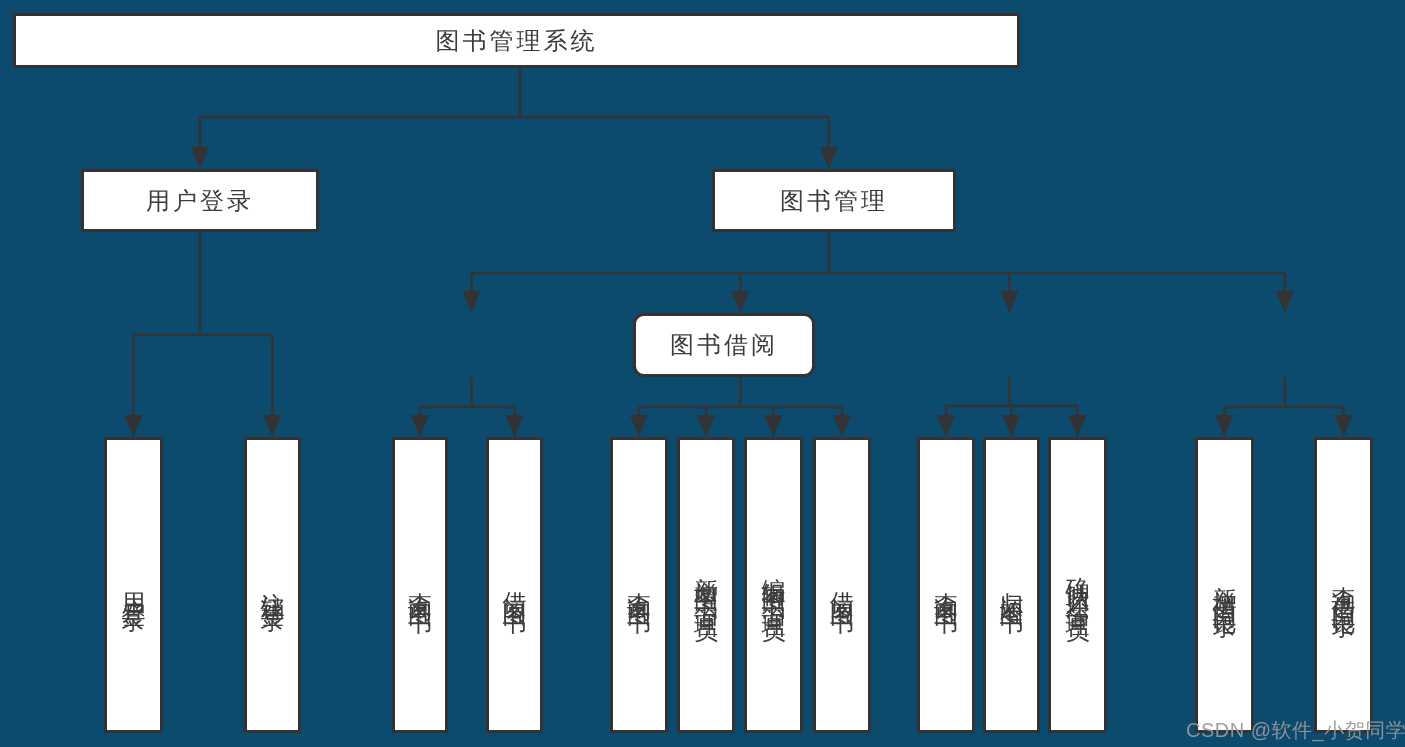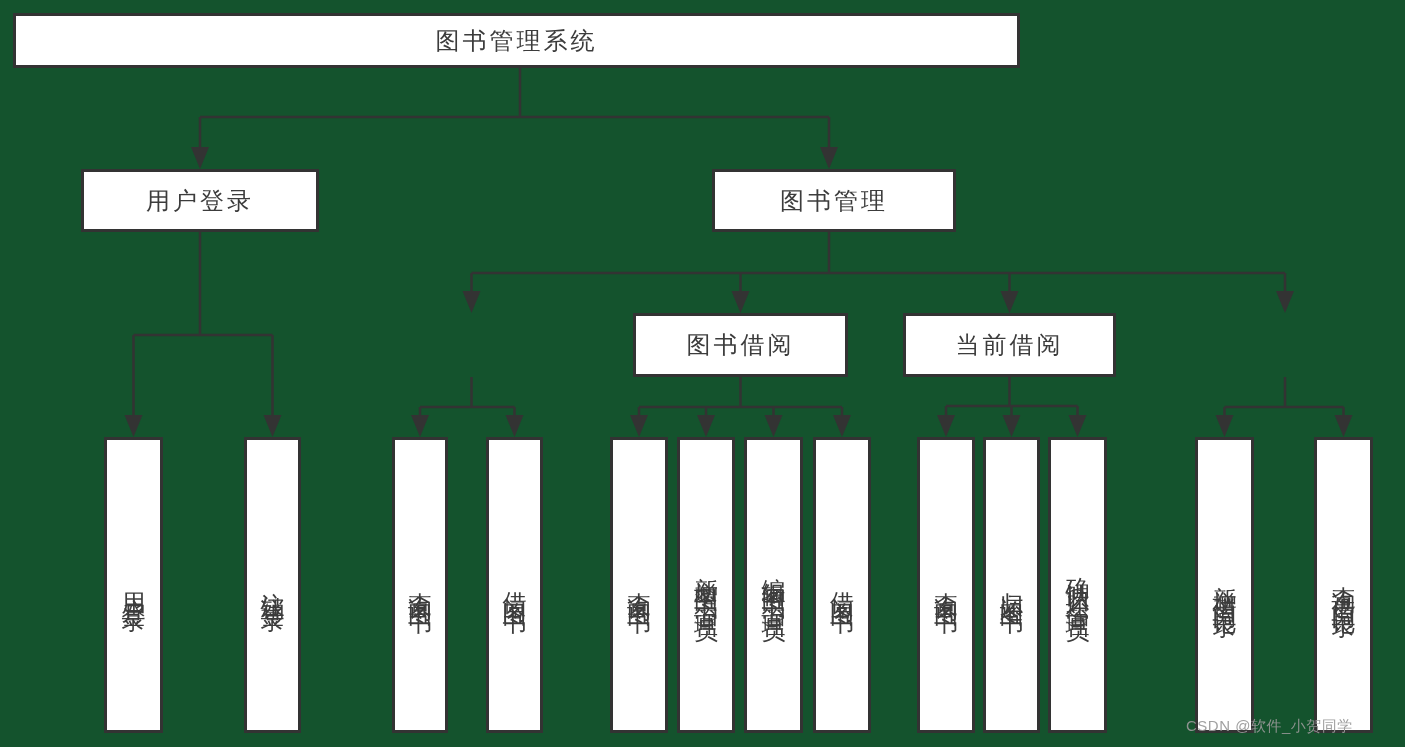--- a/index.html
+++ b/index.html
@@ -1,19 +1,19 @@
 <!DOCTYPE html>
 <html><head>
 <meta charset="utf-8">
 <style>
   html,body{margin:0;padding:0;background:#ffffff;}
   .canvas{
     position:relative;
     width:1405px;height:747px;
-    background:#14532d;
+    background:#0c4a6e;
     font-family:"Liberation Sans","DejaVu Sans",sans-serif;
     overflow:hidden;
   }
   svg.wires{position:absolute;left:0;top:0;z-index:0;}
   .node{
     position:absolute;box-sizing:border-box;
     background:#ffffff;border:3px solid #333333;
     display:flex;align-items:center;justify-content:center;
     color:#3c3c3c;z-index:1;
   }
@@ -22,21 +22,21 @@
   .node.r2{top:169px;height:63px;}
   .node.r3{top:313px;height:64px;}
   .node.v{top:437px;height:296px;}
   .vt{
     writing-mode:vertical-rl;text-orientation:mixed;
     font-size:24px;letter-spacing:6px;line-height:1;
     color:#3c3c3c;
   }
   .watermark{
     position:absolute;left:1186px;top:717px;z-index:5;
-    font-size:15px;letter-spacing:0.5px;
+    font-size:20px;letter-spacing:0.5px;
     color:rgba(152,152,152,0.92);white-space:nowrap;
   }
 </style>
 </head>
 <body>
 
 <div class="canvas">
 
   <svg class="wires" width="1405" height="747" viewBox="0 0 1405 747">
     <path fill="none" stroke="#333333" stroke-width="2.5" d="
@@ -100,25 +100,22 @@
     <span>图书管理系统</span>
   </div>
 
   <div class="node h r2" style="left:81px;width:238px;">
     <span>用户登录</span>
   </div>
   <div class="node h r2" style="left:712px;width:244px;">
     <span>图书管理</span>
   </div>
 
-  <div class="node h r3" style="left:633px;width:215px;">
+  <div class="node h r3" style="left:633px;width:182px;border-radius:11px;">
     <span>图书借阅</span>
-  </div>
-  <div class="node h r3" style="left:903px;width:213px;">
-    <span>当前借阅</span>
   </div>
 
   <div class="node v" style="left:104px;width:59px;">
     <span class="vt">用户登录</span>
   </div>
   <div class="node v" style="left:244px;width:57px;">
     <span class="vt">注销登录</span>
   </div>
 
   <div class="node v" style="left:392px;width:56px;">

